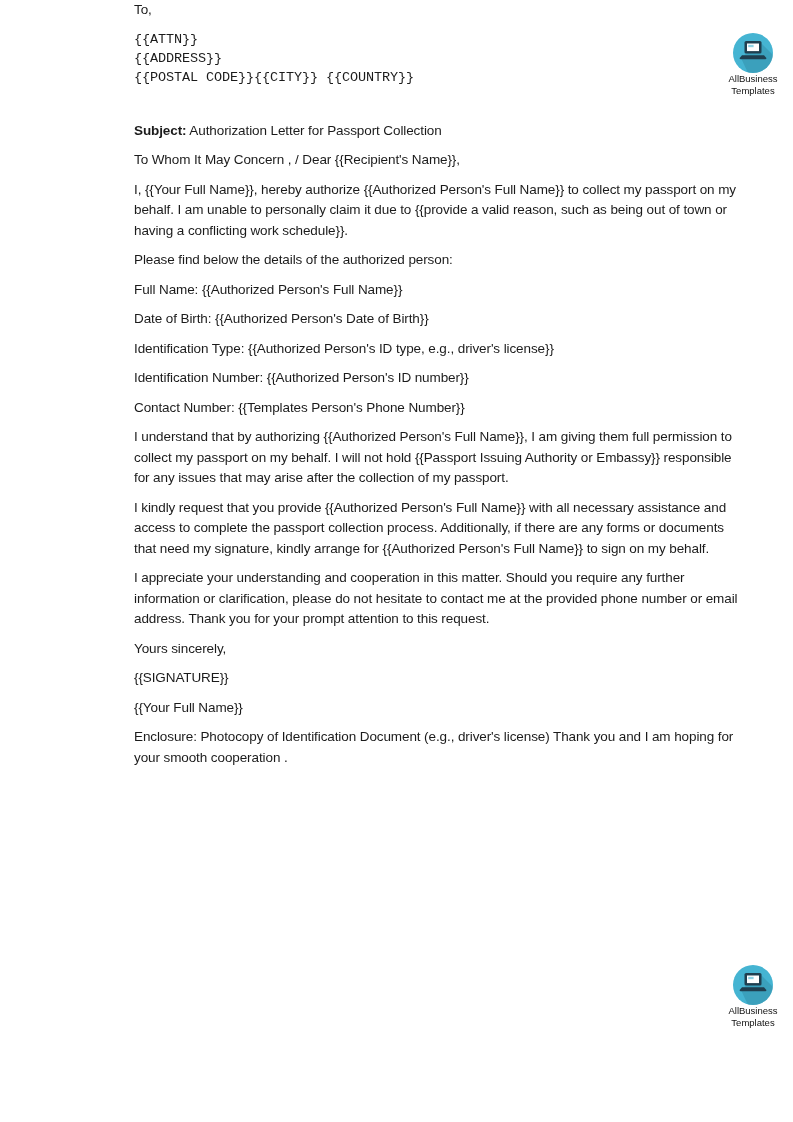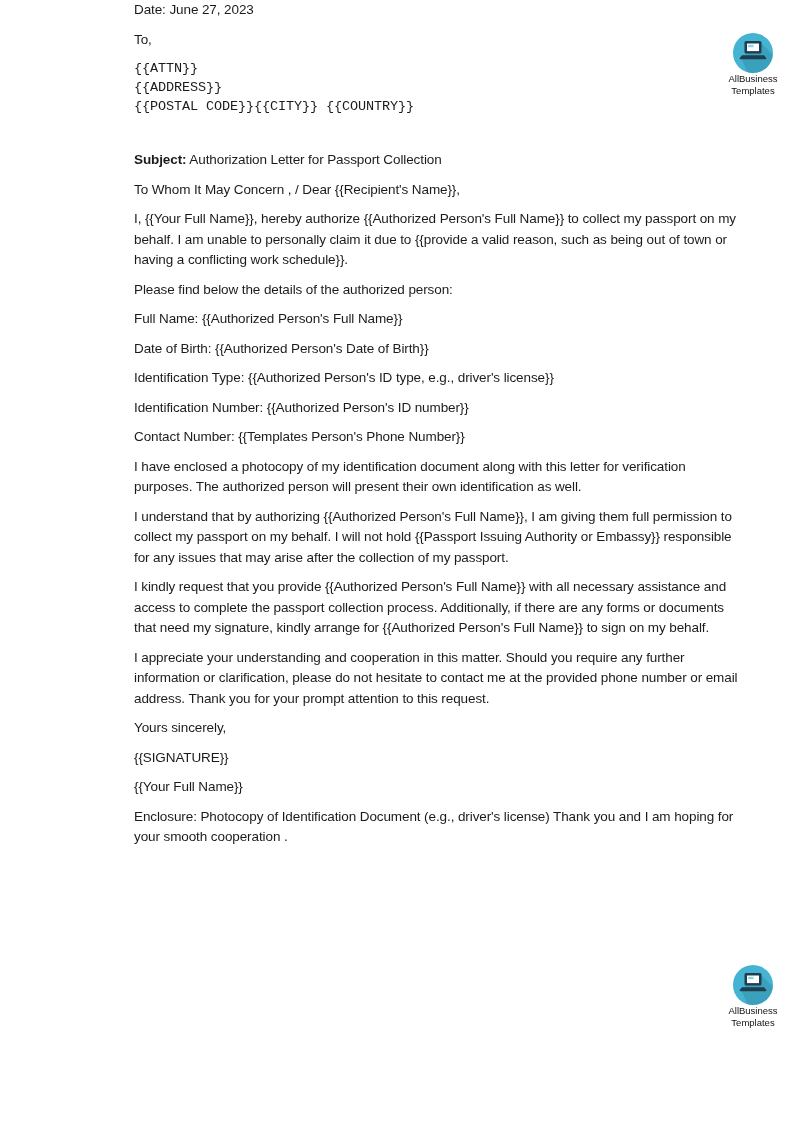--- a/index.html
+++ b/index.html
@@ -46,21 +46,20 @@
         <rect x="15.2" y="11.8" width="5.4" height="2.4" fill="#8fd4e6"></rect>
         <path d="M9 22.2 h22 l2.4 2.8 a1 1 0 0 1 -0.9 1.2 h-25 a1 1 0 0 1 -0.9 -1.2 Z" fill="#1f3f50"></path>
       </svg>
     </span>
     <div class="txt">AllBusiness</div>
     <div class="txt">Templates</div>
   </div>
 
   <div class="content">
 
-    <p class="date-line">Date: June 27, 2023</p>
 
     <p class="to-line">To,</p>
 
     <div class="addr">
       <p>{{ATTN}}</p>
       <p>{{ADDRESS}}</p>
       <p>{{POSTAL CODE}}{{CITY}} {{COUNTRY}}</p>
     </div>
 
     <p class="subject"><span class="lbl">Subject:</span><span> Authorization Letter for Passport Collection</span></p>
@@ -70,21 +69,20 @@
     <p>I, {{Your Full Name}}, hereby authorize {{Authorized Person's Full Name}} to collect my passport on my behalf. I am unable to personally claim it due to {{provide a valid reason, such as being out of town or having a conflicting work schedule}}.</p>
 
     <p>Please find below the details of the authorized person:</p>
 
     <p>Full Name: {{Authorized Person's Full Name}}</p>
     <p>Date of Birth: {{Authorized Person's Date of Birth}}</p>
     <p>Identification Type: {{Authorized Person's ID type, e.g., driver's license}}</p>
     <p>Identification Number: {{Authorized Person's ID number}}</p>
     <p>Contact Number: {{Templates Person's Phone Number}}</p>
 
-    <p>I have enclosed a photocopy of my identification document along with this letter for verification purposes. The authorized person will present their own identification as well.</p>
 
     <p>I understand that by authorizing {{Authorized Person's Full Name}}, I am giving them full permission to collect my passport on my behalf. I will not hold {{Passport Issuing Authority or Embassy}} responsible for any issues that may arise after the collection of my passport.</p>
 
     <p>I kindly request that you provide {{Authorized Person's Full Name}} with all necessary assistance and access to complete the passport collection process. Additionally, if there are any forms or documents that need my signature, kindly arrange for {{Authorized Person's Full Name}} to sign on my behalf.</p>
 
     <p>I appreciate your understanding and cooperation in this matter. Should you require any further information or clarification, please do not hesitate to contact me at the provided phone number or email address. Thank you for your prompt attention to this request.</p>
 
     <p>Yours sincerely,</p>
 
     <p>{{SIGNATURE}}</p>

